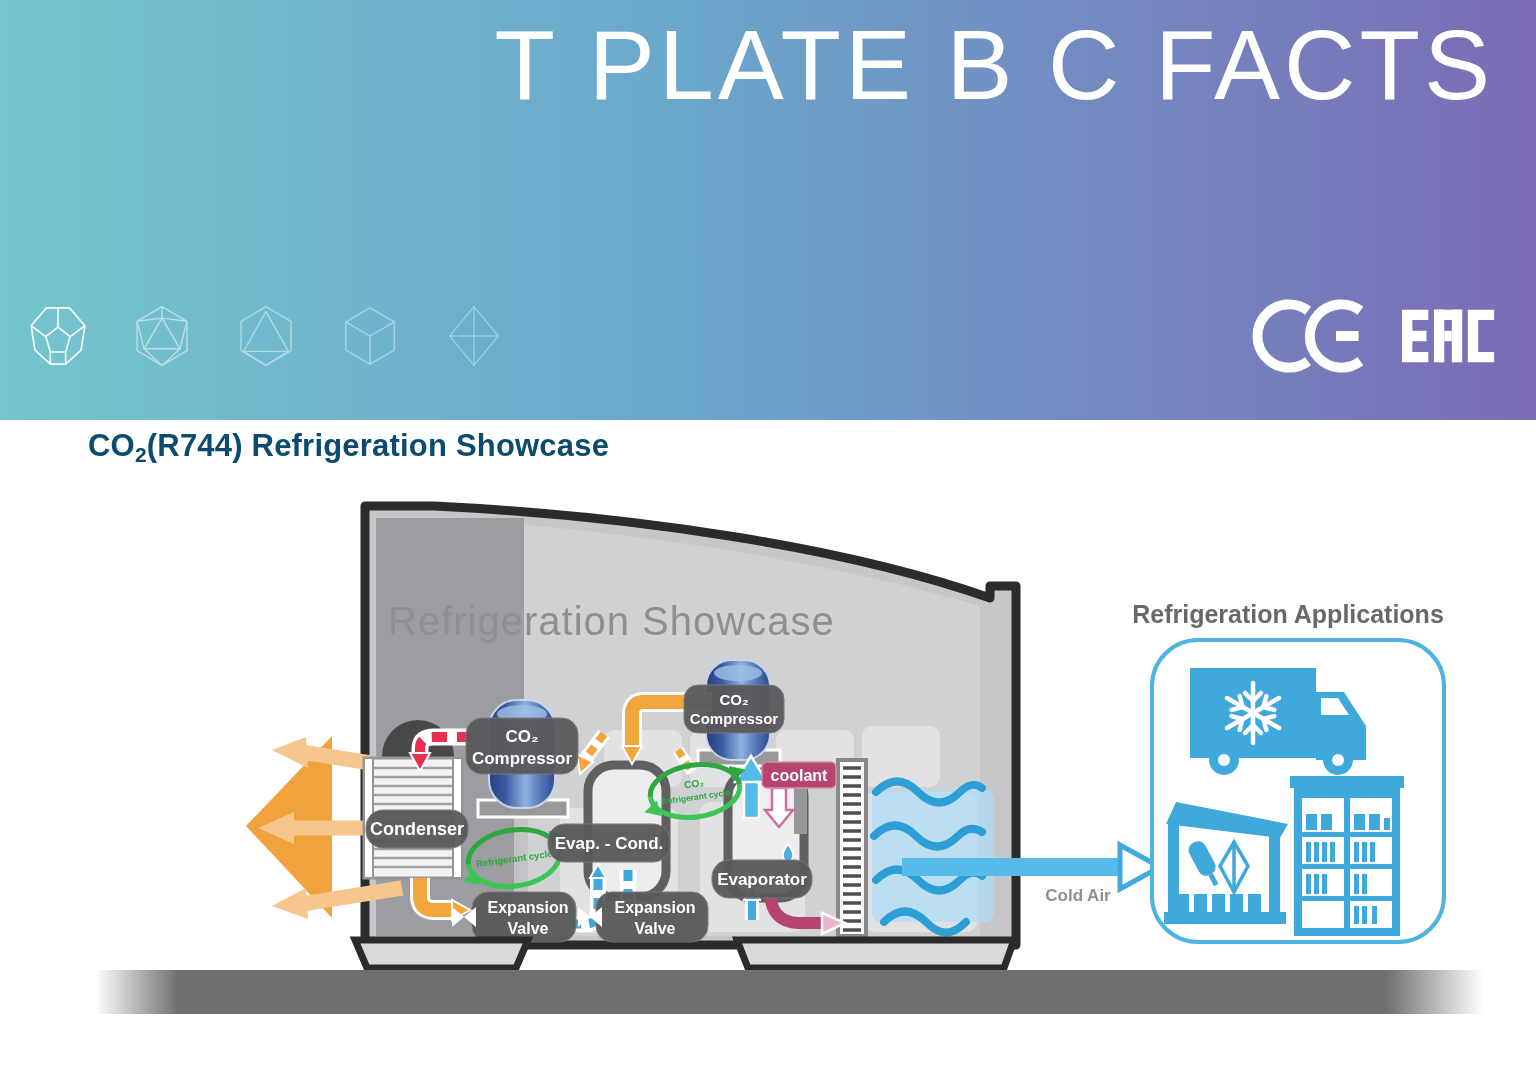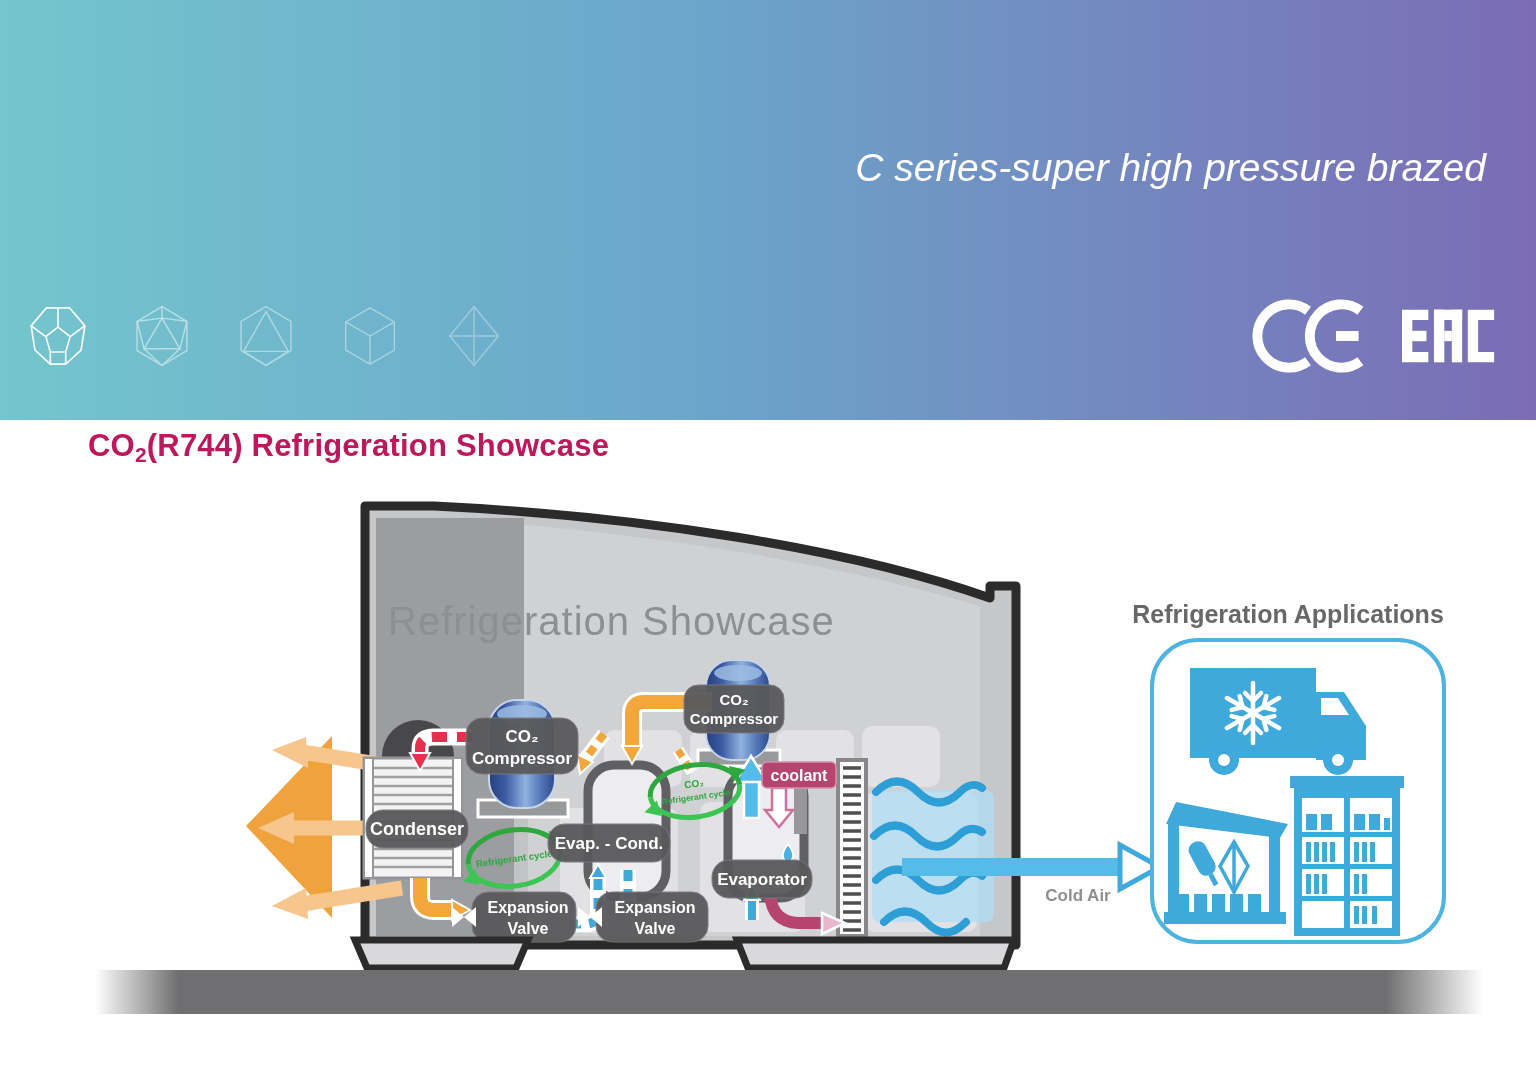--- a/index.html
+++ b/index.html
@@ -10,35 +10,35 @@
           background:linear-gradient(90deg,#74c5cd 0%,#6ba6cb 45%,#7b6cb5 100%);}
   .hdr-title{position:absolute;right:42px;top:8px;color:#fff;font-size:99px;font-weight:200;
              letter-spacing:4px;white-space:nowrap;}
   .hdr-sub{position:absolute;right:50px;top:142px;color:#fff;font-style:italic;font-weight:300;
            font-size:39px;line-height:1.32;text-align:right;}
   .poly-row{position:absolute;left:26px;top:294px;display:flex;gap:40px;align-items:center;}
   .poly-row svg{display:block;}
   .certs{position:absolute;right:40px;top:298px;display:flex;gap:38px;align-items:center;}
   
   .section-heading{position:absolute;left:88px;top:428px;font-size:31px;font-weight:bold;
-                   color:#be185d;letter-spacing:.2px;}
+                   color:#0c4a6e;letter-spacing:.2px;}
   .section-heading .subn{font-size:21px;vertical-align:-6px;font-weight:bold;}
   .diagram-wrap{position:absolute;left:0;top:490px;width:1536px;height:579px;}
   svg text{font-family:"Liberation Sans",sans-serif;}
   .lbl{fill:#ffffff;font-weight:700;text-anchor:middle;}
   .plate{fill:#59595b;opacity:.95;stroke:#78787b;stroke-width:1;}
 </style>
 </head>
 <body>
 
 <div class="page">
 
   <div class="header">
+    <div class="hdr-title">T PLATE B C FACTS</div>
     <div class="hdr-sub">
-      <div>C series-super high pressure brazed</div>
     </div>
 
     <div class="poly-row">
       <svg width="64" height="84" viewBox="0 0 100 100" fill="none" stroke="#ffffff" stroke-width="2.6" opacity="0.95" aria-label="dodecahedron">
         <polygon points="32,6 68,6 92,34 86,72 62,94 38,94 14,72 8,34"></polygon>
         <polygon points="50,36 69,51 62,75 38,75 31,51"></polygon>
         <path d="M50 36 L50 6 M69 51 L92 34 M62 75 L62 94 M38 75 L38 94 M31 51 L8 34"></path>
       </svg>
       <svg width="64" height="84" viewBox="0 0 100 100" fill="none" stroke="#ffffff" stroke-width="2.2" opacity="0.5" aria-label="icosahedron">
         <polygon points="50,4 89,27 89,73 50,96 11,73 11,27"></polygon>

